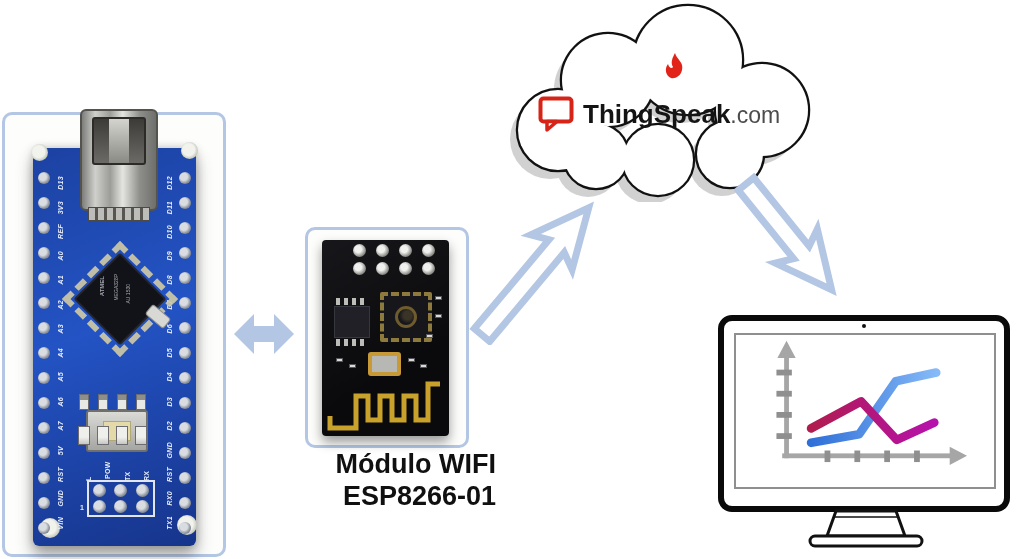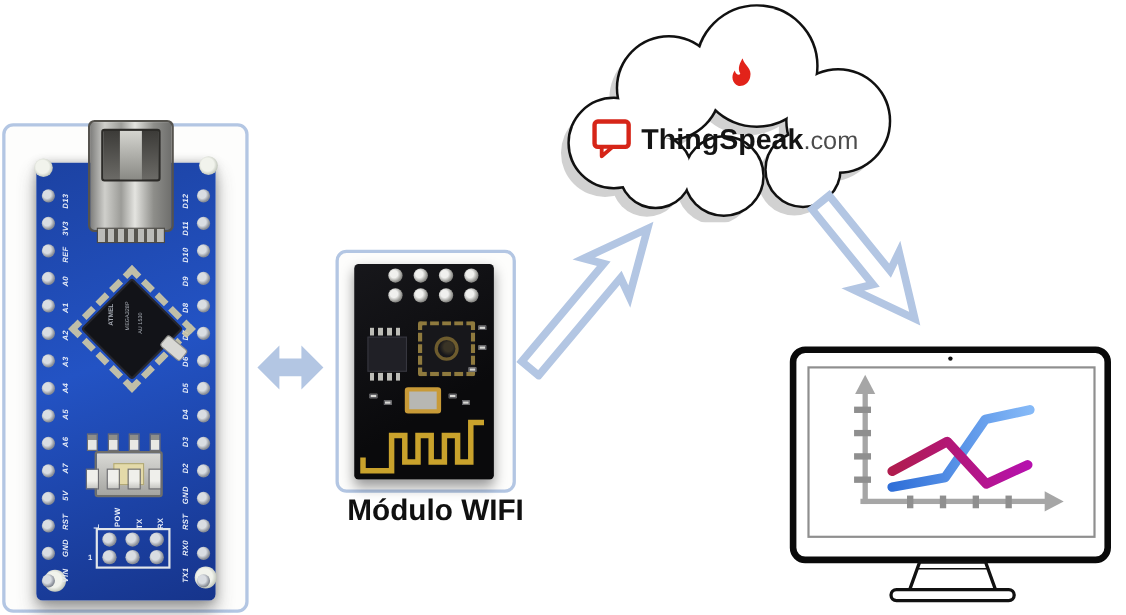--- a/index.html
+++ b/index.html
@@ -81,29 +81,29 @@
   .legs-top { top:58px; } .legs-bottom { top:99px; }
   .esp-chip { position:absolute; left:58px; top:52px; width:52px; height:50px;
     background:#17171b; border:4px dashed #8f7a3e; border-radius:2px; display:flex; }
   .esp-logo { width:22px; height:22px; border:3px solid #6e5c2e; border-radius:50%; margin:auto;
     background:radial-gradient(circle at 60% 40%, #3a3426 0 30%, #17171b 60%); }
   .esp-xtal { position:absolute; left:46px; top:112px; width:33px; height:24px;
     background:#b7b7b3; border:4px solid #c89a37; border-radius:3px; }
   .speck { position:absolute; width:7px; height:4px; background:#d9d9d5; border:1px solid #55555b; }
   .esp-antenna { position:absolute; left:0; top:136px; width:127px; height:60px; }
 
-  .module-label { position:absolute; left:296px; top:448px; width:200px; text-align:center;
+  .module-label { position:absolute; left:296px; top:448px; width:200px; text-align:right;
     font-size:27px; font-weight:bold; color:#101010; line-height:32px; }
 
   
   .cloud-svg { position:absolute; left:498px; top:2px; width:320px; height:200px; }
   .sparkfun-flame { position:absolute; left:663px; top:53px; width:24px; height:28px; }
   .sparkfun-text { position:absolute; left:600px; top:74px; width:140px; text-align:center;
     font-size:28px; font-weight:bold; color:#4d5a66; letter-spacing:.5px; }
-  .thingspeak-row { position:absolute; left:538px; top:108px; display:flex; align-items:center; gap:8px; }
+  .thingspeak-row { position:absolute; left:538px; top:96px; display:flex; align-items:center; gap:8px; }
   .thingspeak-bubble { width:37px; height:37px; }
   .thingspeak-name { font-size:26px; font-weight:bold; color:#141414; }
   .thingspeak-suffix { font-size:23px; color:#4c4c4c; }
 
   
   .monitor { position:absolute; left:718px; top:315px; width:292px; height:197px;
     background:#fff; border:6px solid #0a0a0a; border-radius:14px; }
   .webcam { position:absolute; left:50%; top:3px; width:4px; height:4px; margin-left:-2px;
     border-radius:50%; background:#111; }
   .screen { position:absolute; left:10px; top:12px; width:262px; height:156px;
@@ -337,20 +337,21 @@
       <div class="speck" style="left:14px; top:118px;"></div>
       <div class="speck" style="left:27px; top:124px;"></div>
       <svg class="esp-antenna" viewBox="0 0 127 60">
         <path d="M8,40 V52 H34 V20 H46 V44 H58 V20 H70 V44 H82 V20 H94 V44 H106 V8 H118" fill="none" stroke="#c9a22c" stroke-width="5"></path>
       </svg>
     </div>
   </div>
 
   <div class="module-label">
     <div>Módulo WIFI</div>
+    <div>ESP8266-01</div>
   </div>
 
   <svg class="arrow-svg arrow-up" viewBox="0 0 150 160">
     <g transform="translate(20,150) rotate(-50)">
       <path d="M0,-10 L116,-10 L108,-27 L166,0 L108,27 L116,10 L0,10 Z" fill="#ffffff" stroke-width="7" stroke="#b3c6e3"></path>
     </g>
   </svg>
 
   <svg class="cloud-svg" viewBox="0 0 320 200">
     <g transform="translate(-8,9)" fill="#c9c9c9" opacity="0.85">

